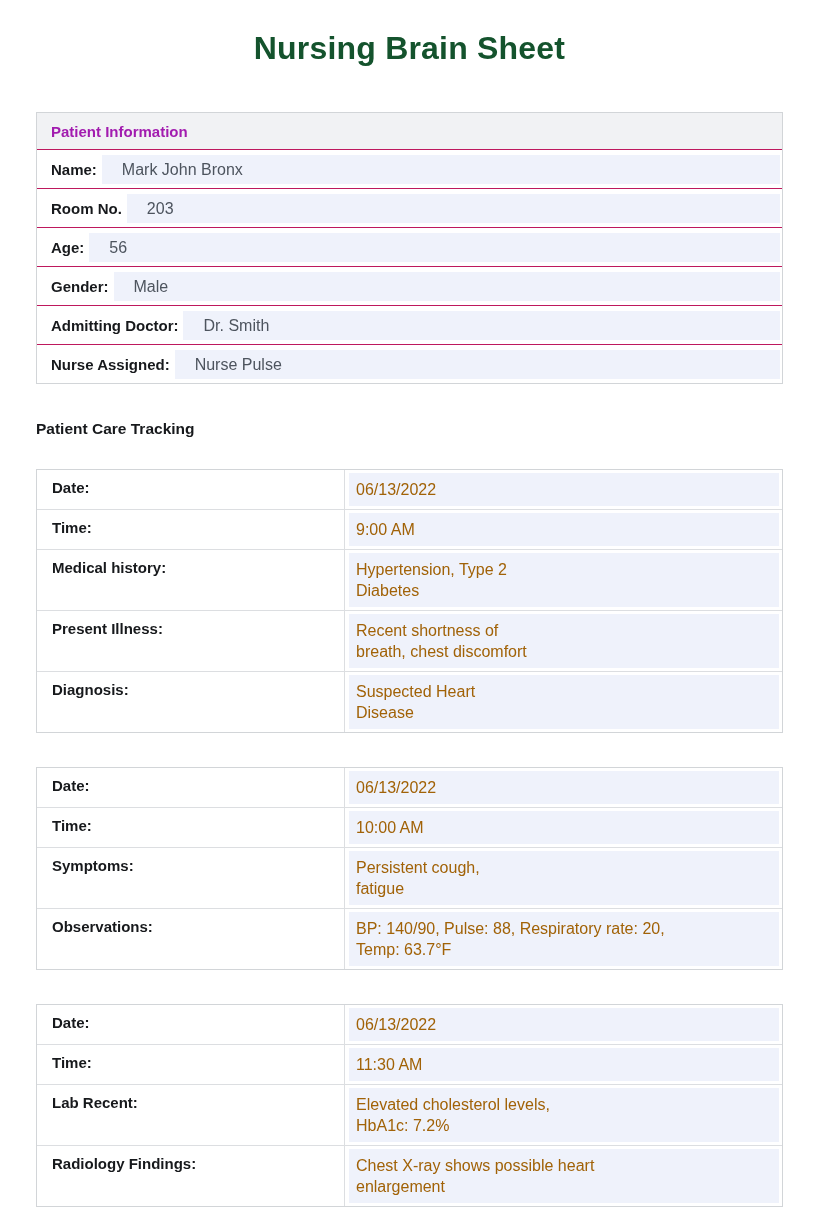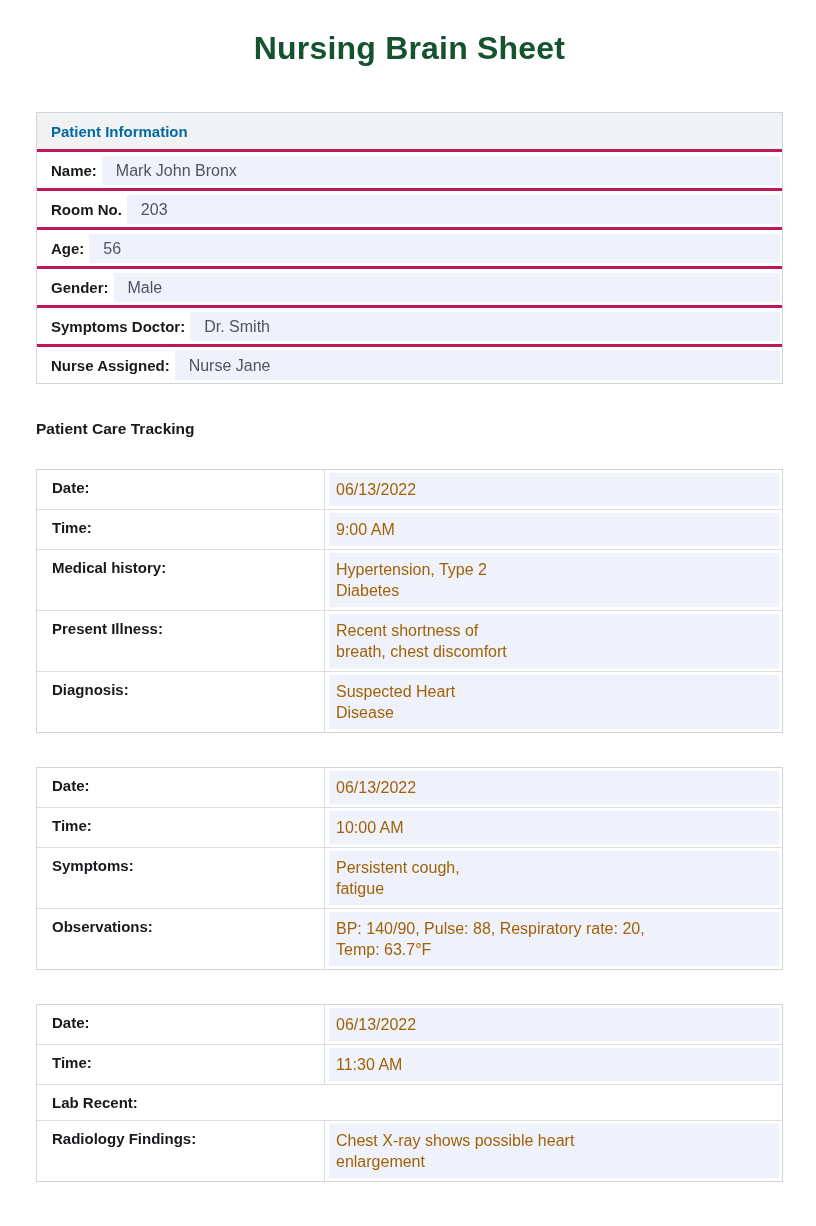--- a/index.html
+++ b/index.html
@@ -30,45 +30,45 @@
     background: #ffffff;
   }
   .info-header {
     background: #f1f2f4;
     height: 36px;
     padding: 0 14px;
     display: flex;
     align-items: center;
     font-size: 15px;
     font-weight: bold;
-    color: #0369a1;
+    color: #a21caf;
   }
   .info-row {
     display: flex;
     align-items: center;
     height: 39px;
-    border-top: 3px solid #be185d;
+    border-top: 1px solid #be185d;
     padding: 0 2px 0 14px;
     background: #ffffff;
   }
   .info-label {
     font-size: 15px;
     font-weight: bold;
     white-space: nowrap;
     color: #17191c;
   }
   .info-value {
     flex: 1;
     margin-left: 5px;
     height: 29px;
     background: #eff2fb;
     color: #4d545e;
     font-size: 16px;
     line-height: 21px;
-    padding: 4px 14px;
+    padding: 4px 20px;
     overflow: hidden;
     white-space: nowrap;
   }
 
   
   .section-heading {
     font-size: 15.5px;
     font-weight: bold;
     color: #17191c;
     margin: 36px 0 31px 0;
@@ -77,20 +77,21 @@
   
   .care-table {
     border: 1px solid #d2d5d8;
     margin-bottom: 34px;
     background: #ffffff;
   }
   .care-row {
     display: flex;
     align-items: stretch;
     border-top: 1px solid #dcdee1;
+    gap: 20px;
   }
   .care-row:first-child { border-top: none; }
   .care-label-cell {
     flex: 0 0 287px;
     width: 287px;
     padding: 9px 10px 9px 15px;
     font-size: 15px;
     font-weight: bold;
     color: #17191c;
     background: #ffffff;
@@ -132,26 +133,26 @@
     </div>
     <div class="info-row">
       <span class="info-label">Age:</span>
       <span class="info-value">56</span>
     </div>
     <div class="info-row">
       <span class="info-label">Gender:</span>
       <span class="info-value">Male</span>
     </div>
     <div class="info-row">
-      <span class="info-label">Symptoms Doctor:</span>
+      <span class="info-label">Admitting Doctor:</span>
       <span class="info-value">Dr. Smith</span>
     </div>
     <div class="info-row">
       <span class="info-label">Nurse Assigned:</span>
-      <span class="info-value">Nurse Jane</span>
+      <span class="info-value">Nurse Pulse</span>
     </div>
   </div>
 
   <h2 class="section-heading">Patient Care Tracking</h2>
 
   <div class="care-table">
     <div class="care-row">
       <div class="care-label-cell">Date:</div>
       <div class="care-value-cell">
         <div class="care-value-field">06/13/2022</div>
@@ -223,20 +224,24 @@
       </div>
     </div>
     <div class="care-row">
       <div class="care-label-cell">Time:</div>
       <div class="care-value-cell">
         <div class="care-value-field">11:30 AM</div>
       </div>
     </div>
     <div class="care-row">
       <div class="care-label-cell">Lab Recent:</div>
+      <div class="care-value-cell">
+        <div class="care-value-field">Elevated cholesterol levels,
+HbA1c: 7.2%</div>
+      </div>
     </div>
     <div class="care-row">
       <div class="care-label-cell">Radiology Findings:</div>
       <div class="care-value-cell">
         <div class="care-value-field">Chest X-ray shows possible heart
 enlargement</div>
       </div>
     </div>
   </div>
 

